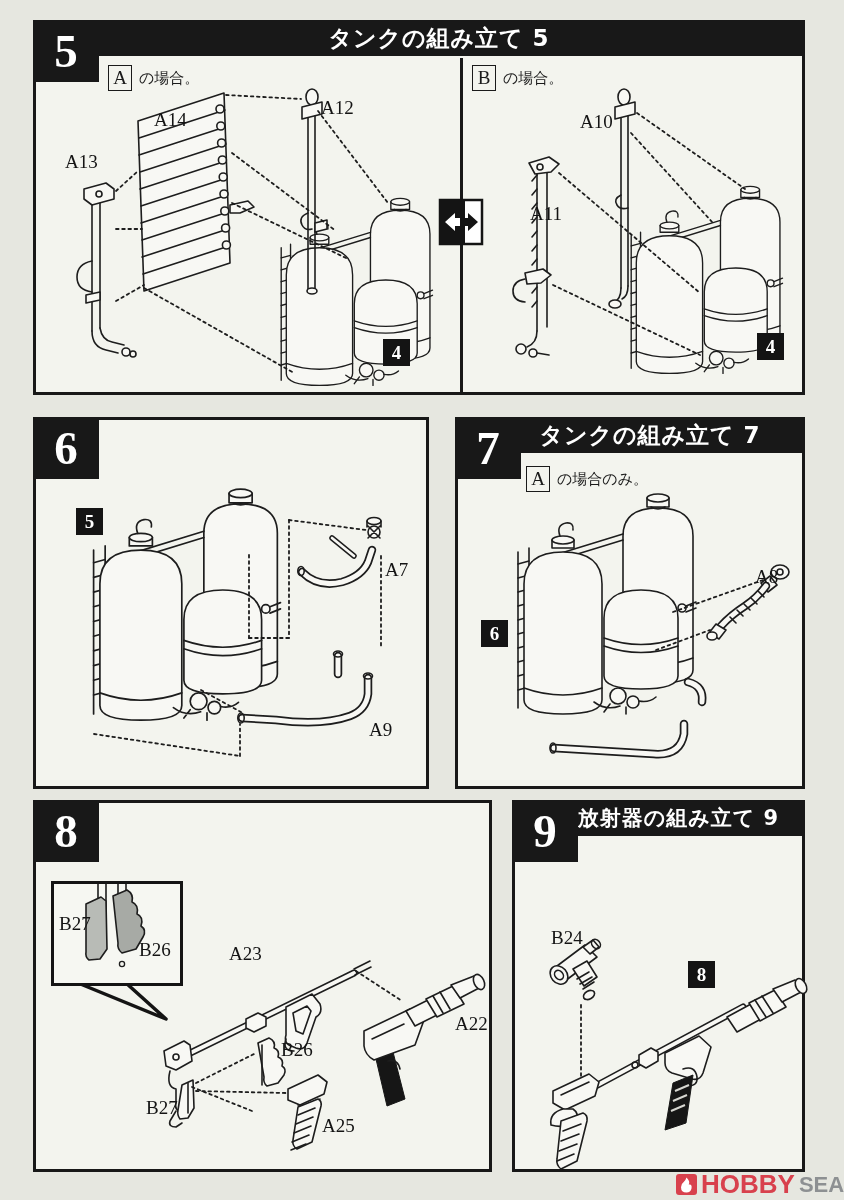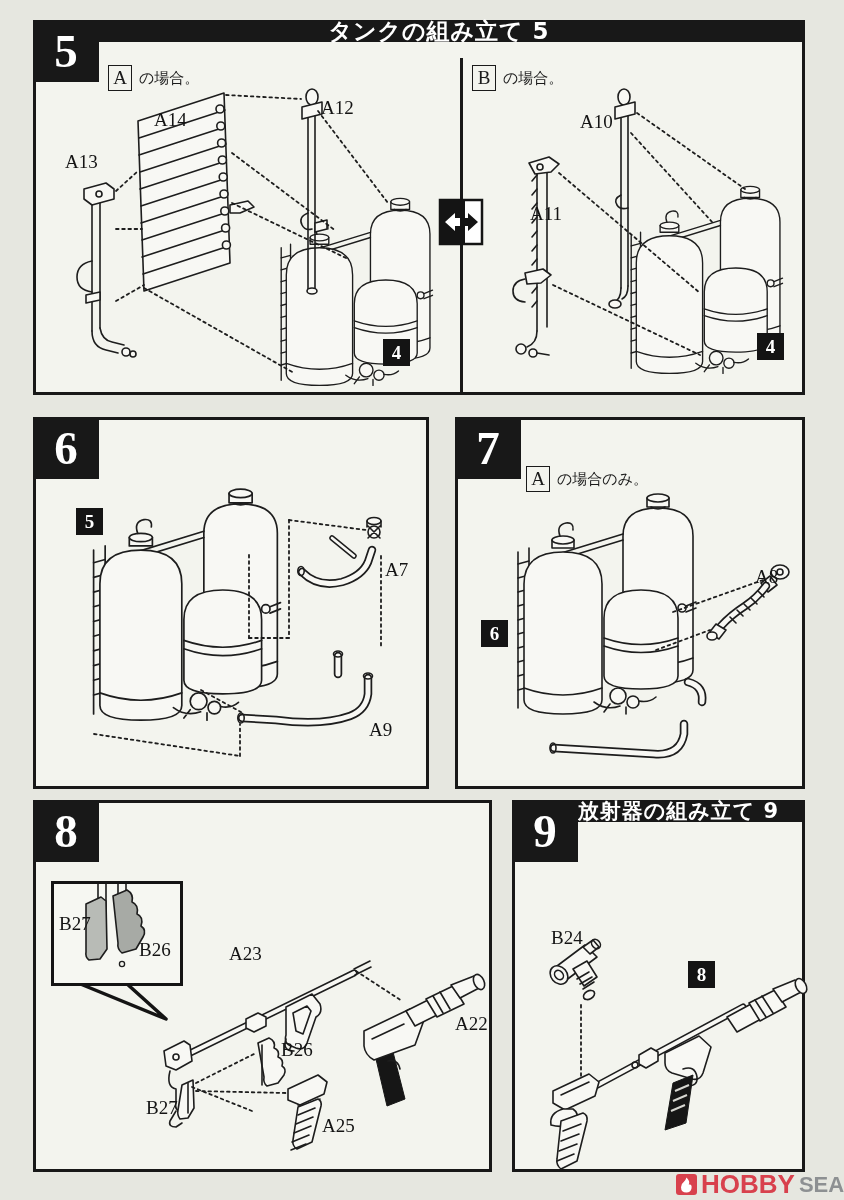--- a/index.html
+++ b/index.html
@@ -2,21 +2,21 @@
 <html><head>
 <meta charset="utf-8">
 <style>
   html,body{margin:0;padding:0}
   body{
     width:844px;height:1200px;position:relative;overflow:hidden;
     background:#e6e7e0;
     font-family:"DejaVu Sans",sans-serif;
   }
   .panel{position:absolute;background:#f3f4ee;border:3px solid #181818;box-sizing:border-box}
-  .titlebar{position:absolute;left:-3px;right:-3px;top:-3px;height:22px;background:#181818;
+  .titlebar{position:absolute;left:-3px;right:-3px;top:-3px;height:36px;background:#181818;
     display:flex;align-items:center;justify-content:center;}
   .titlebar .t{color:#fff;font-weight:bold;font-size:23px;letter-spacing:1px;padding-left:40px;}
   .stepbox{position:absolute;left:-3px;top:-3px;width:66px;height:62px;background:#181818;
     color:#fff;display:flex;align-items:center;justify-content:center;
     font-family:"Liberation Serif",serif;font-weight:bold;font-size:47px;z-index:3;}
   .case{position:absolute;display:flex;align-items:center;gap:7px;z-index:4}
   .case .lbox{width:22px;height:24px;border:1.6px solid #1a1a1a;display:flex;align-items:center;justify-content:center;
     font-family:"Liberation Serif",serif;font-size:19px;color:#1a1a1a;background:transparent}
   .case .ct{font-size:15px;color:#1a1a1a}
   .plabel{position:absolute;font-family:"Liberation Serif",serif;font-size:19px;color:#141414;z-index:4;white-space:nowrap}
@@ -208,20 +208,23 @@
     <path class="dt" d="M213,178 H253"></path>
     <path class="dt" d="M345,96 V186"></path>
     <path class="dt" d="M253,60 L330,70"></path>
     <path class="dt" d="M165,230 L205,252"></path>
     <path class="dt" d="M58,274 L204,296"></path>
     <path class="dt" d="M204,296 V264"></path>
   </svg>
 </div>
 
 <div class="panel" style="left:455px;top:417px;width:350px;height:372px">
+  <div class="titlebar">
+    <span class="t">タンクの組み立て 7</span>
+  </div>
   <div class="stepbox">7</div>
   <div class="case" style="left:68px;top:46px">
     <span class="lbox">A</span>
     <span class="ct">の場合のみ。</span>
   </div>
   <div class="refbox" style="left:23px;top:200px">6</div>
   <span class="plabel" style="left:297px;top:146px">A8</span>
 
   <svg class="art" style="left:0;top:40px" width="350" height="329" viewBox="0 0 350 329">
     <use href="#tanks" transform="translate(48,30) scale(1.0)"></use>

